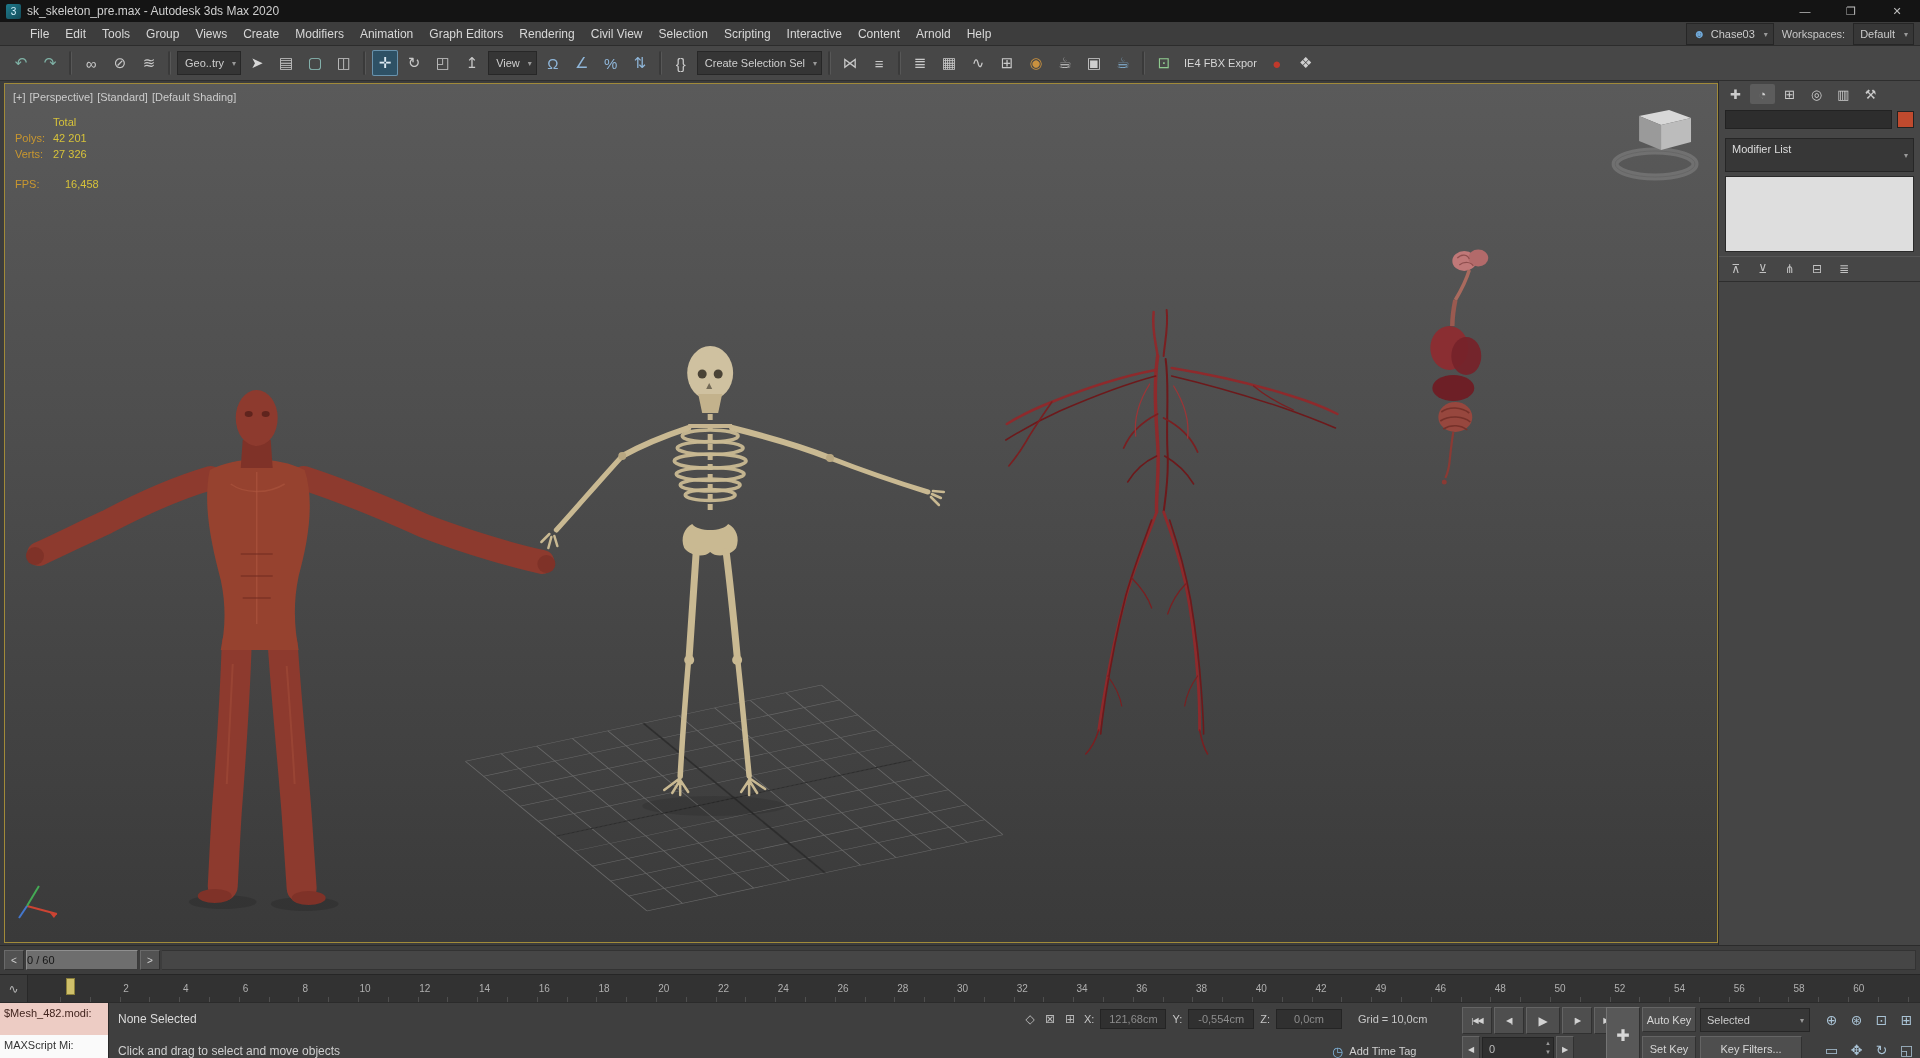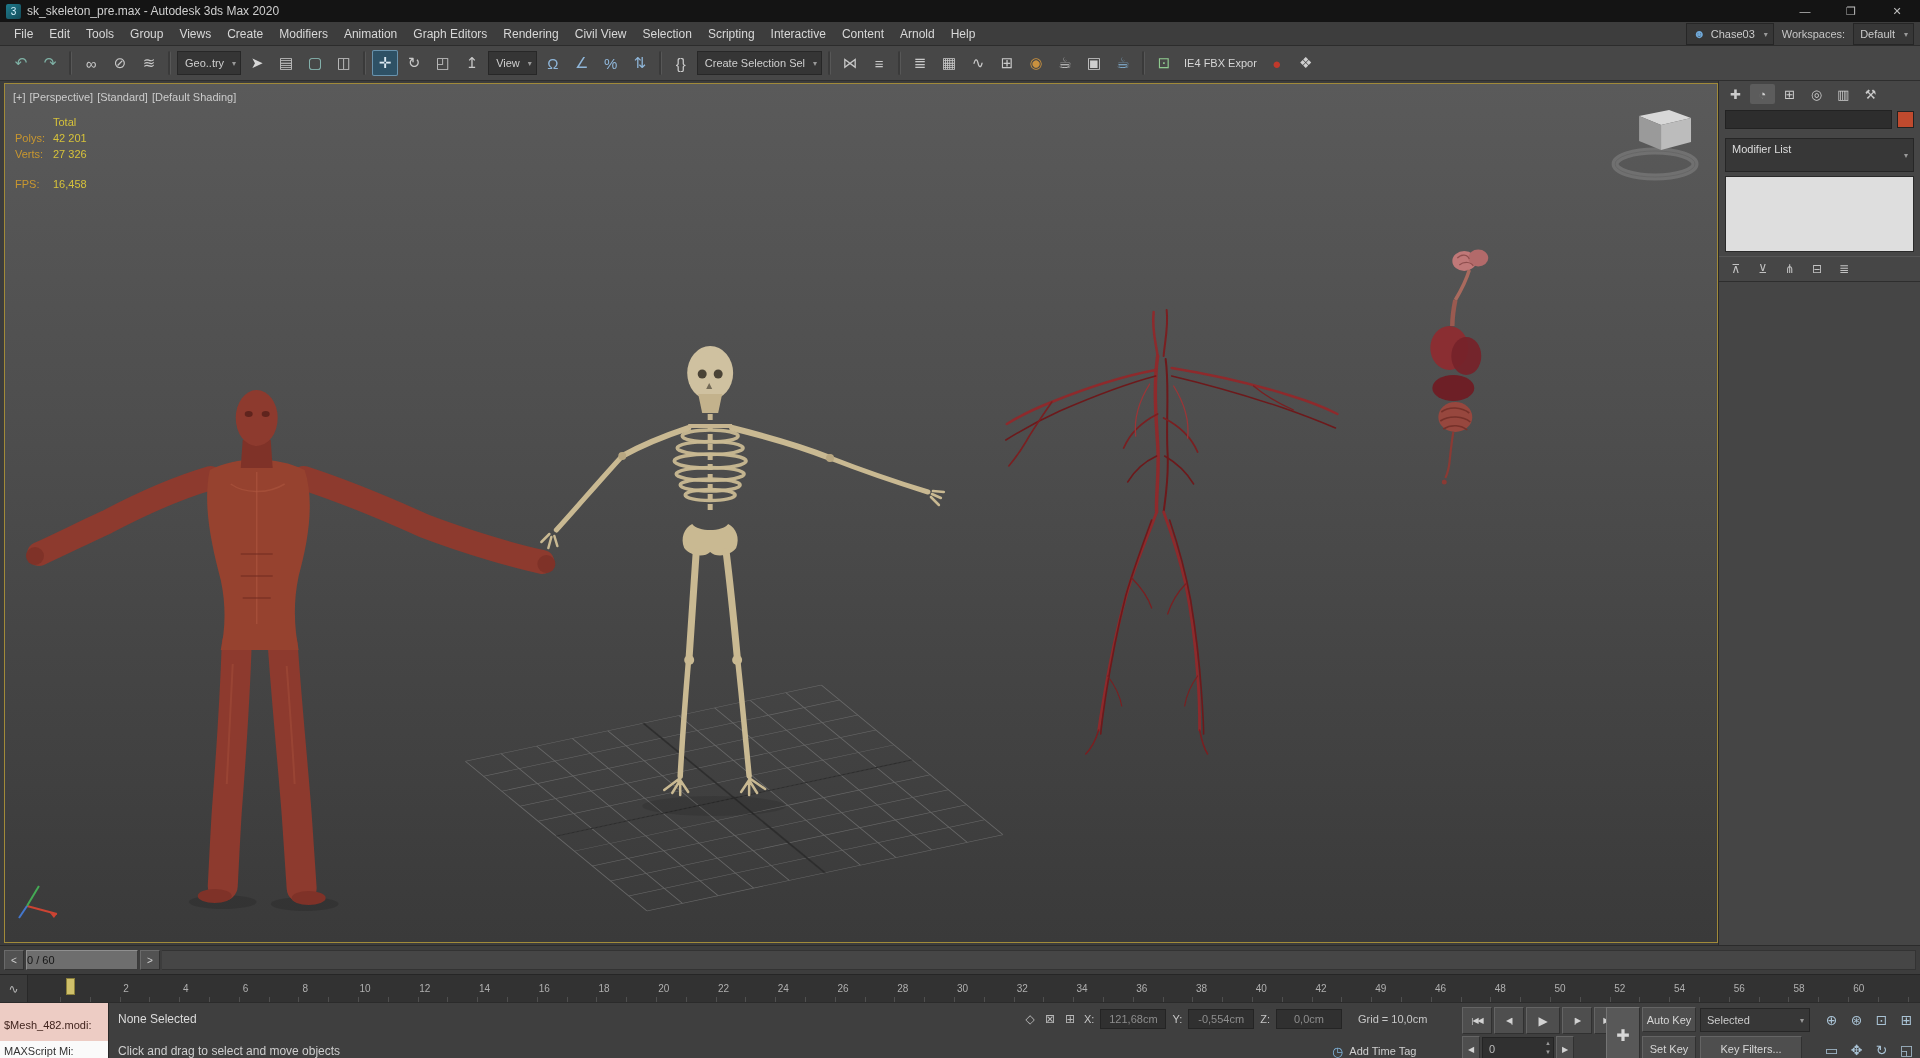--- a/index.html
+++ b/index.html
@@ -12,21 +12,21 @@
   .titlebar{height:22px;background:#141414;display:flex;align-items:center;gap:6px;
             padding-left:6px;color:#cfcfcf;font-size:12px;flex:none;}
   .app-icon{width:15px;height:15px;border-radius:2px;background:linear-gradient(135deg,#1e7a8c,#144b58);
             color:#d8f4ff;font-size:10px;display:flex;align-items:center;justify-content:center;}
   .win-controls{margin-left:auto;display:flex;height:100%;}
   .wc{width:46px;display:flex;align-items:center;justify-content:center;color:#bdbdbd;font-size:11px;}
 
   
   .menubar{height:23px;background:#3d3d3d;border-bottom:1px solid #2c2c2c;display:flex;
            align-items:center;padding:0 6px;font-size:12px;flex:none;}
-  .menus{display:flex;align-items:flex-start;}
+  .menus{display:flex;align-items:flex-start;margin-left:16px;}
   .menu-item{padding:2px 8px;color:#d8d8d8;white-space:nowrap;}
   .menu-right{margin-left:auto;display:flex;align-items:center;gap:8px;}
   .combo{background:#373737;border:1px solid #262626;color:#cccccc;height:20px;
          padding:0 18px 0 6px;display:flex;align-items:center;position:relative;font-size:11px;
          white-space:nowrap;}
   .combo::after{content:"▾";position:absolute;right:5px;top:50%;transform:translateY(-50%);
                 font-size:8px;color:#999;}
   .user-icon{color:#6fa8d8;font-size:12px;margin-right:5px;}
   .ws-label{color:#c6c6c6;font-size:11px;}
 
@@ -47,21 +47,21 @@
   .main{flex:none;height:864px;display:flex;}
   .vp-wrap{flex:1;position:relative;background:#3c3c3c;padding:2px 0 2px 4px;}
   .viewport{position:relative;height:858px;border:1px solid var(--viewport-border,#a18a39);
             background:linear-gradient(180deg,#5a5a5a 0%,#4d4d4d 42%,#3a3a3a 100%);overflow:hidden;}
   .scene{position:absolute;inset:0;width:100%;height:100%;}
   .vp-label{position:absolute;top:7px;left:8px;font-size:11px;color:#cccccc;display:flex;gap:4px;}
   .vp-stats{position:absolute;left:10px;top:30px;font-size:11px;line-height:16px;}
   .srow{display:flex;align-items:flex-end;}
   .slabel{width:38px;color:var(--stats-label,#c9972f);}
   .svalue{color:var(--stats-value,#d6c23a);}
-  .fps{margin-top:14px;}
+  .fps{margin-top:14px;gap:12px;}
 
   
   .cmd-panel{width:201px;flex:none;background:#464646;border-left:1px solid #2a2a2a;
              display:flex;flex-direction:column;}
   .cp-tabs{display:flex;gap:2px;padding:3px 4px;}
   .cp-tab{width:25px;height:20px;display:flex;align-items:center;justify-content:center;
           color:#cccccc;font-size:13px;border-radius:2px;}
   .cp-tab.active{background:#5c5c5c;}
   .cp-name-row{display:flex;align-items:center;gap:5px;padding:3px 6px;}
   .cp-name-field{flex:1;height:17px;background:#2d2d2d;border:1px solid #222;}
@@ -100,21 +100,21 @@
          justify-content:space-between;align-items:center;}
   .tick{min-width:20px;text-align:center;color:#b0b0b0;font-size:10px;}
   .tickmarks{position:absolute;left:60px;right:0;bottom:0;height:5px;
              background:repeating-linear-gradient(90deg,#4f4f4f 0 1px,transparent 1px 29.8px);}
 
   
   .statusbar{height:64px;flex:none;background:#3f3f3f;border-top:1px solid #2b2b2b;
              position:relative;font-size:11px;color:#cfcfcf;}
   .mini-listener{position:absolute;left:0;top:0;bottom:0;width:108px;display:flex;
                  flex-direction:column;border-right:1px solid #292929;}
-  .macro-line{flex:1;background:var(--macro-pink,#edccc4);color:#40231d;padding:16px 4px 0 4px;
+  .macro-line{flex:1;background:var(--macro-pink,#edccc4);color:#40231d;padding:4px 4px 0 4px;
               white-space:nowrap;overflow:hidden;font-size:11px;}
   .listener-line{flex:1;background:#fafafa;color:#333;padding:4px 4px 0 4px;
                  white-space:nowrap;overflow:hidden;font-size:11px;}
   .sel-status{position:absolute;left:118px;top:0;height:32px;display:flex;align-items:center;
               color:#dcdcdc;font-size:12px;}
   .prompt{position:absolute;left:118px;top:32px;height:32px;display:flex;align-items:center;
           color:#cfcfcf;font-size:12px;}
   .coords{position:absolute;left:1022px;top:0;height:32px;display:flex;align-items:center;gap:6px;}
   .coord-icon{color:#b9b9b9;font-size:12px;width:16px;text-align:center;}
   .coord-label{color:#c6c6c6;}

